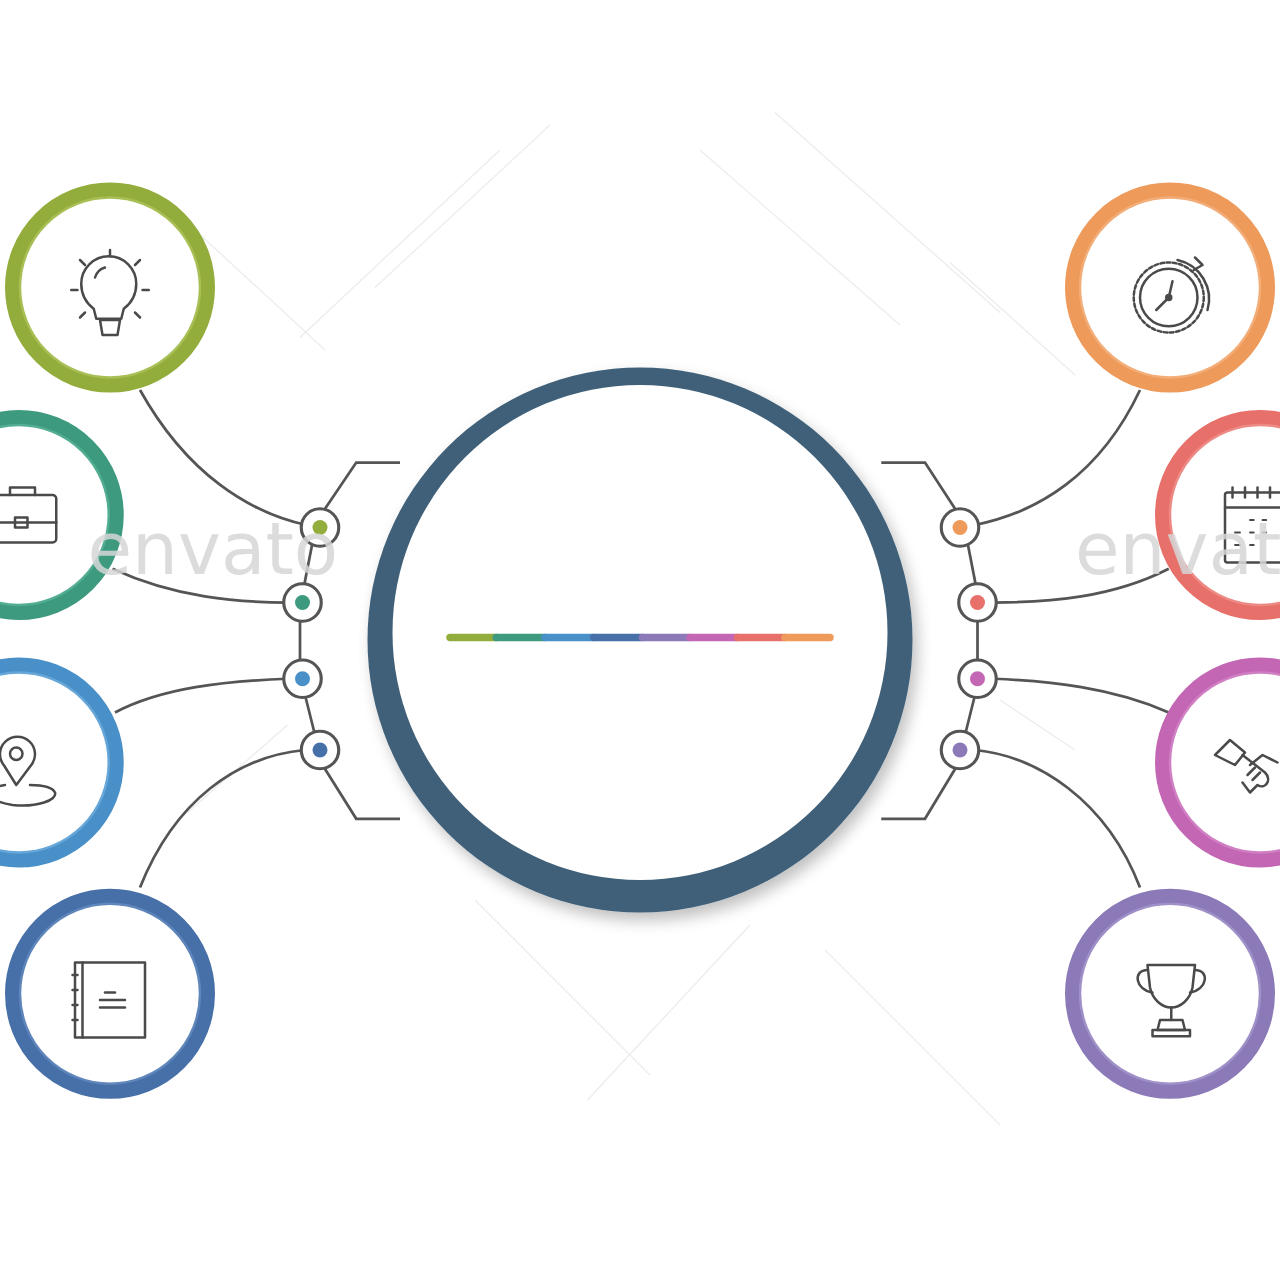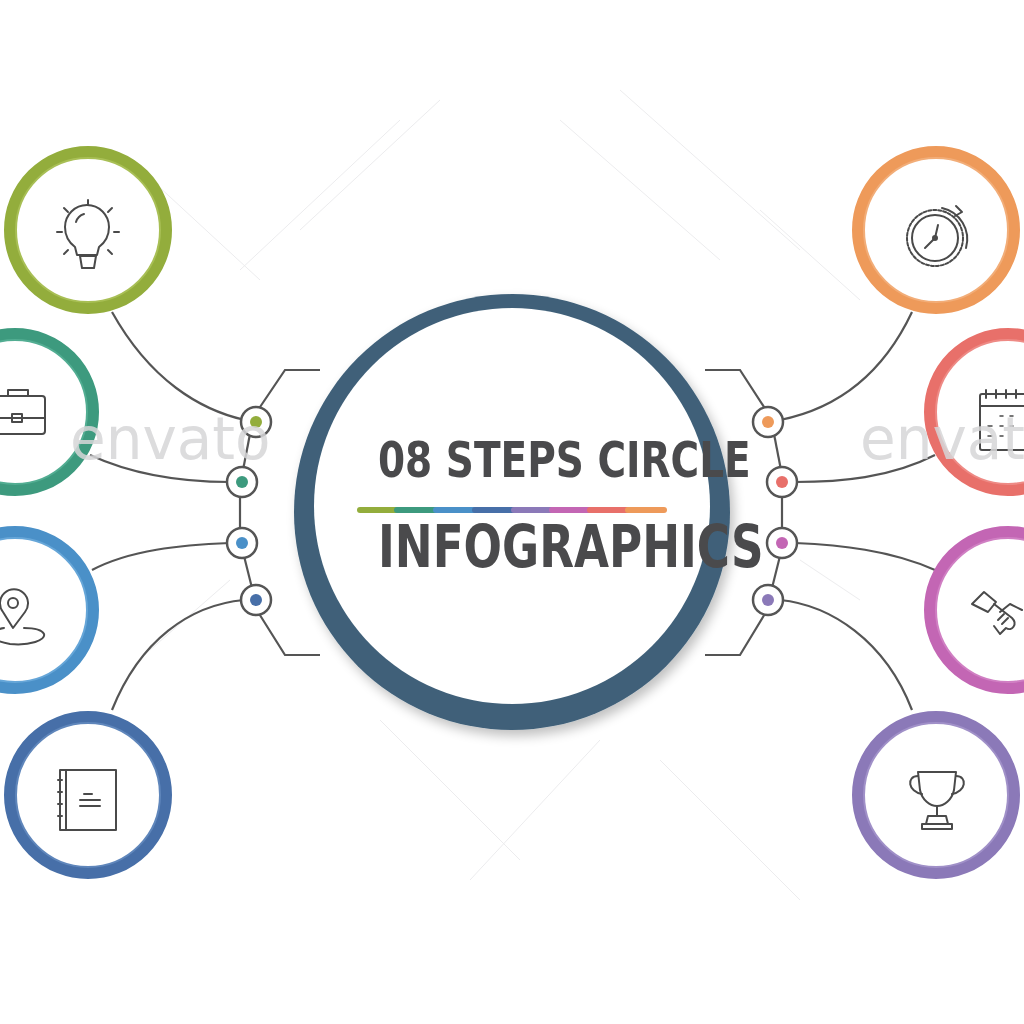--- a/index.html
+++ b/index.html
@@ -223,17 +223,13 @@
         <line x1="937" y1="806" x2="937" y2="816"></line>
         <path d="M928,816 L946,816 L948,824 L926,824 Z"></path>
         <rect x="922" y="824" width="30" height="5"></rect>
       </g>
     </g>
   </svg>
 
   <div class="watermark" style="left:70px; top:405px;">envato</div>
   <div class="watermark" style="left:860px; top:405px;">envato</div>
 
-  <div class="title-wrap">
-    <div class="title-line title-1">08 STEPS CIRCLE</div>
-    <div class="title-line title-2">INFOGRAPHICS</div>
-  </div>
 </div>
 
 </body></html>

